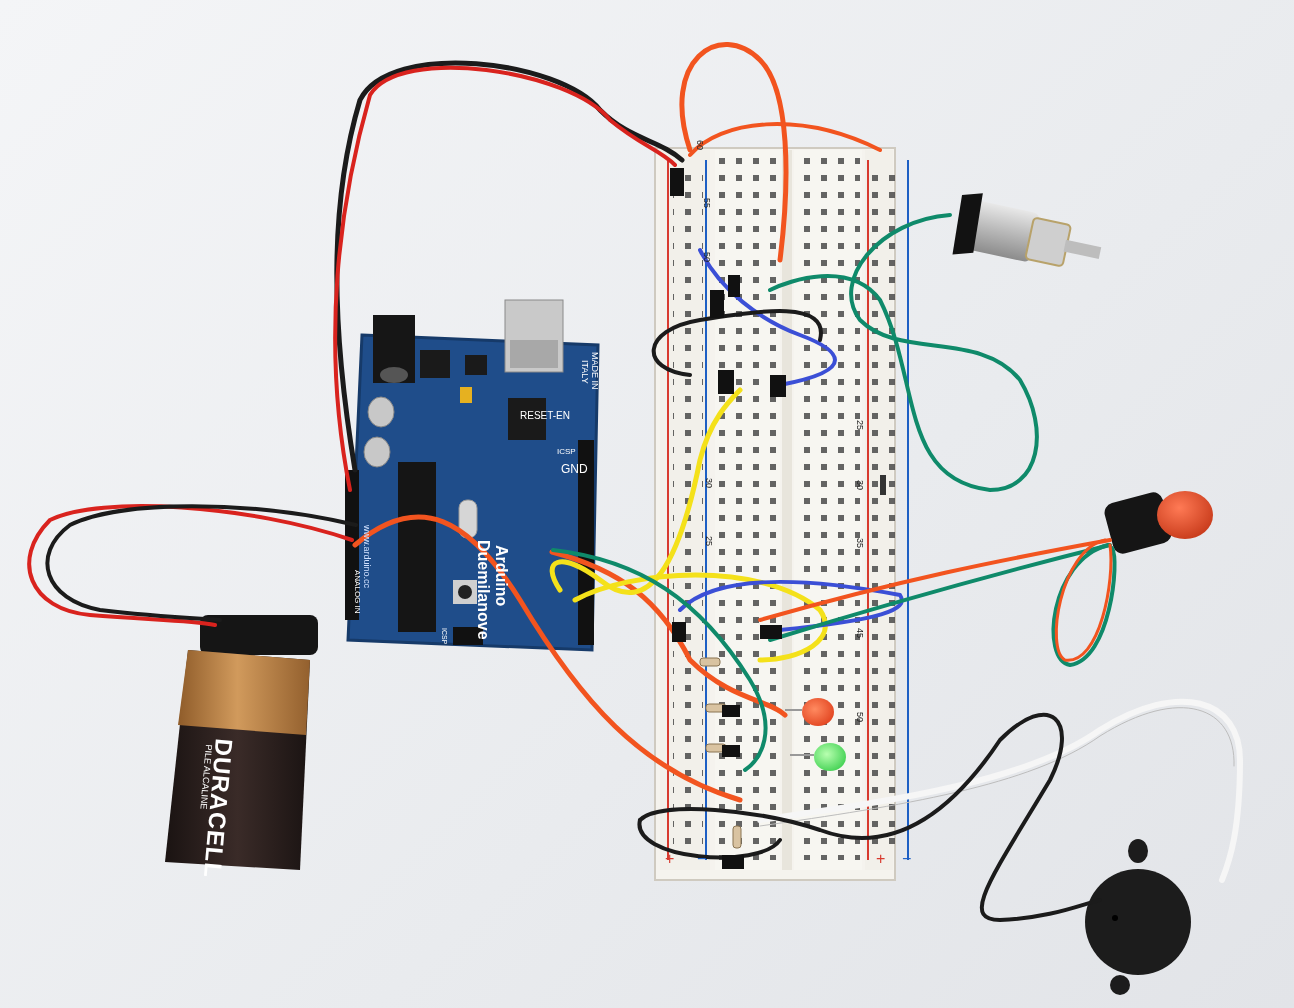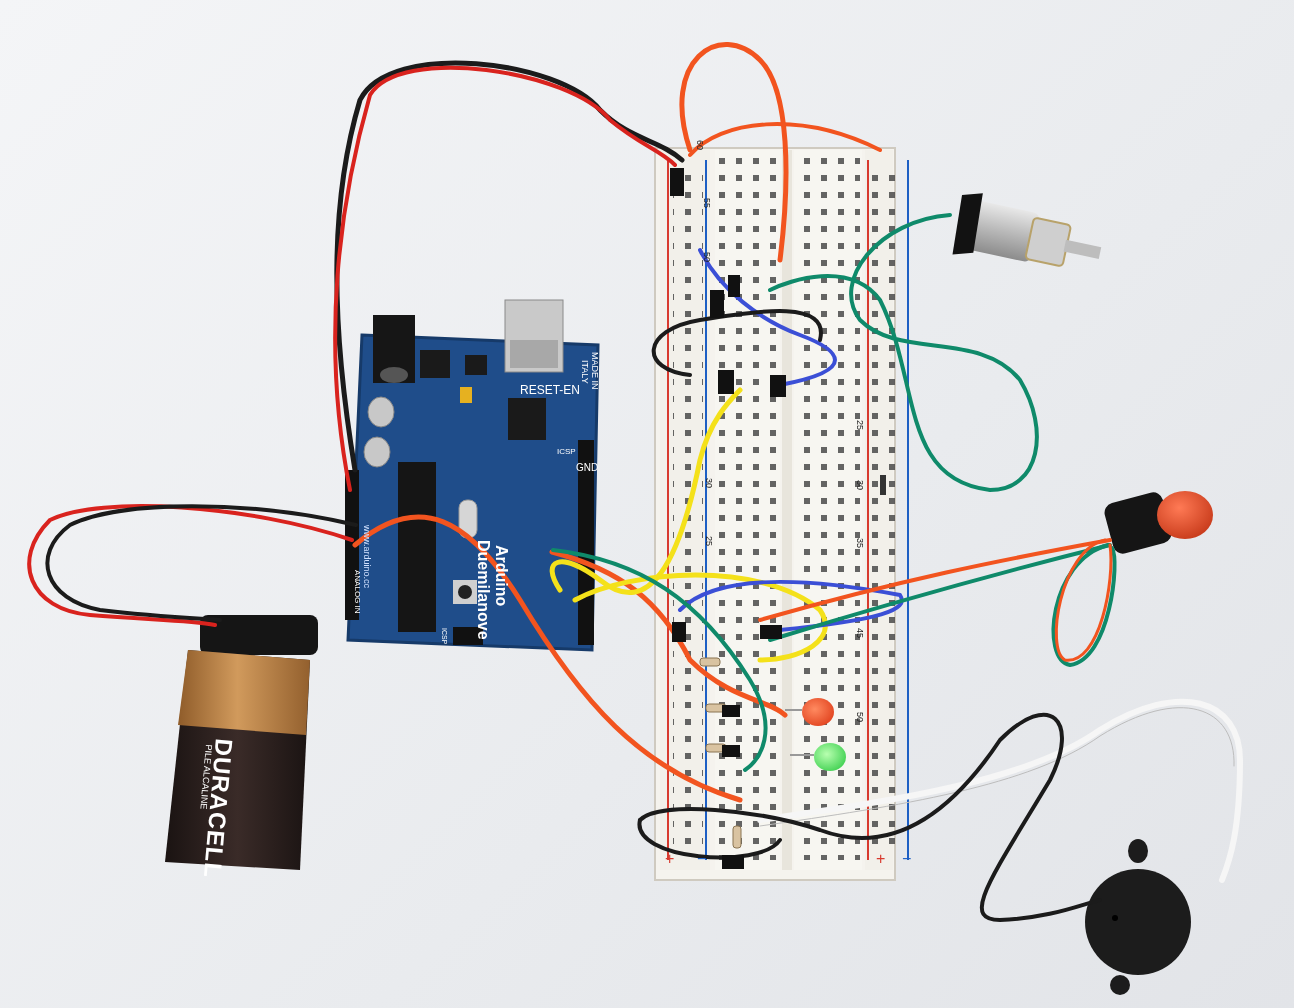--- a/index.html
+++ b/index.html
@@ -184,23 +184,23 @@
     <rect x="722" y="745" width="18" height="12"></rect>
     <rect x="722" y="855" width="22" height="14"></rect>
     <rect x="880" y="475" width="6" height="20" fill="#333"></rect>
   </g>
 </svg>
 
 <div class="lbl" style="left:510px;top:545px;color:#fff;font-weight:bold;font-size:16px;transform:rotate(90deg);transform-origin:left top;">Arduino</div>
 <div class="lbl" style="left:492px;top:540px;color:#fff;font-weight:bold;font-size:16px;transform:rotate(90deg);transform-origin:left top;">Duemilanove</div>
 <div class="lbl" style="left:600px;top:352px;color:#fff;font-size:9px;transform:rotate(90deg);transform-origin:left top;">MADE IN</div>
 <div class="lbl" style="left:590px;top:360px;color:#fff;font-size:9px;transform:rotate(90deg);transform-origin:left top;">ITALY</div>
-<div class="lbl" style="left:520px;top:383px;color:#fff;font-size:12px;">RESET-EN</div>
+<div class="lbl" style="left:520px;top:410px;color:#fff;font-size:10px;">RESET-EN</div>
 <div class="lbl" style="left:557px;top:447px;color:#fff;font-size:8px;">ICSP</div>
-<div class="lbl" style="left:561px;top:462px;color:#fff;font-size:10px;margin-left:15px;">GND</div>
+<div class="lbl" style="left:561px;top:462px;color:#fff;font-size:12px;">GND</div>
 <div class="lbl" style="left:372px;top:525px;color:#cfe0ff;font-size:9px;transform:rotate(90deg);transform-origin:left top;">www.arduino.cc</div>
 <div class="lbl" style="left:362px;top:570px;color:#fff;font-size:8px;transform:rotate(90deg);transform-origin:left top;">ANALOG IN</div>
 <div class="lbl" style="left:448px;top:628px;color:#fff;font-size:7px;transform:rotate(90deg);transform-origin:left top;">ICSP</div>
 
 <div class="lbl" style="left:238px;top:740px;color:#fff;font-weight:bold;font-size:24px;letter-spacing:1px;transform:rotate(95deg);transform-origin:left top;">DURACELL</div>
 <div class="lbl" style="left:214px;top:745px;color:#fff;font-size:9px;transform:rotate(95deg);transform-origin:left top;">PILE ALCALINE</div>
 
 <div class="lbl" style="left:665px;top:850px;color:#d83a2e;font-size:16px;">+</div>
 <div class="lbl" style="left:697px;top:850px;color:#1d5fc4;font-size:16px;">−</div>
 <div class="lbl" style="left:876px;top:850px;color:#d83a2e;font-size:16px;">+</div>

